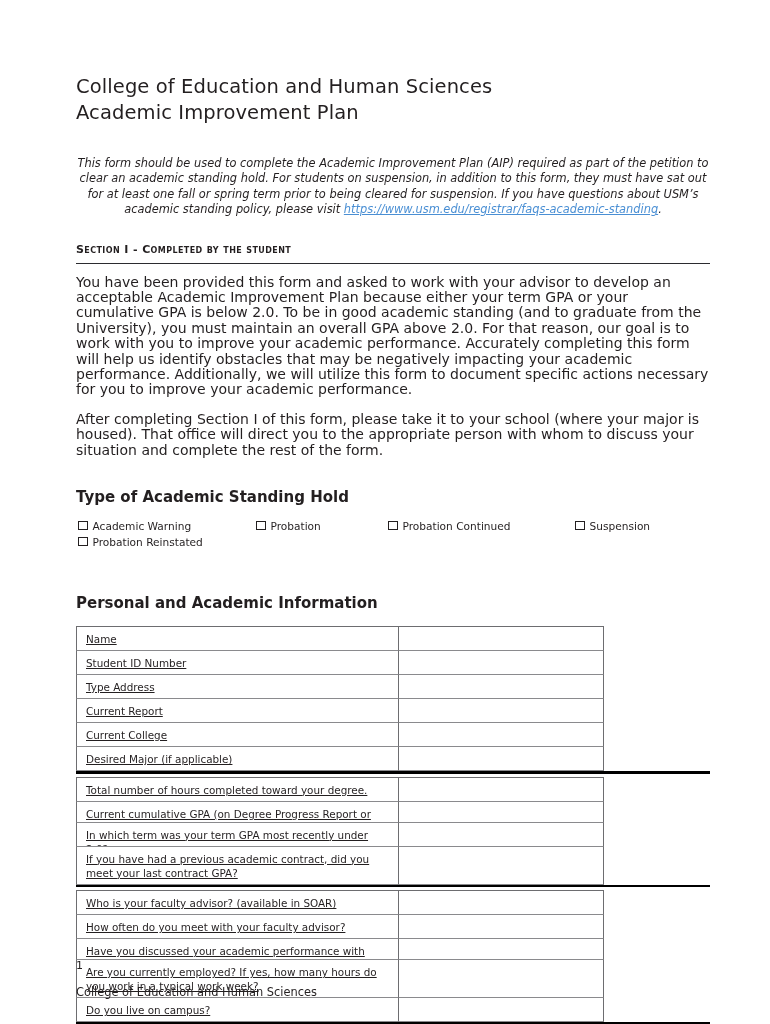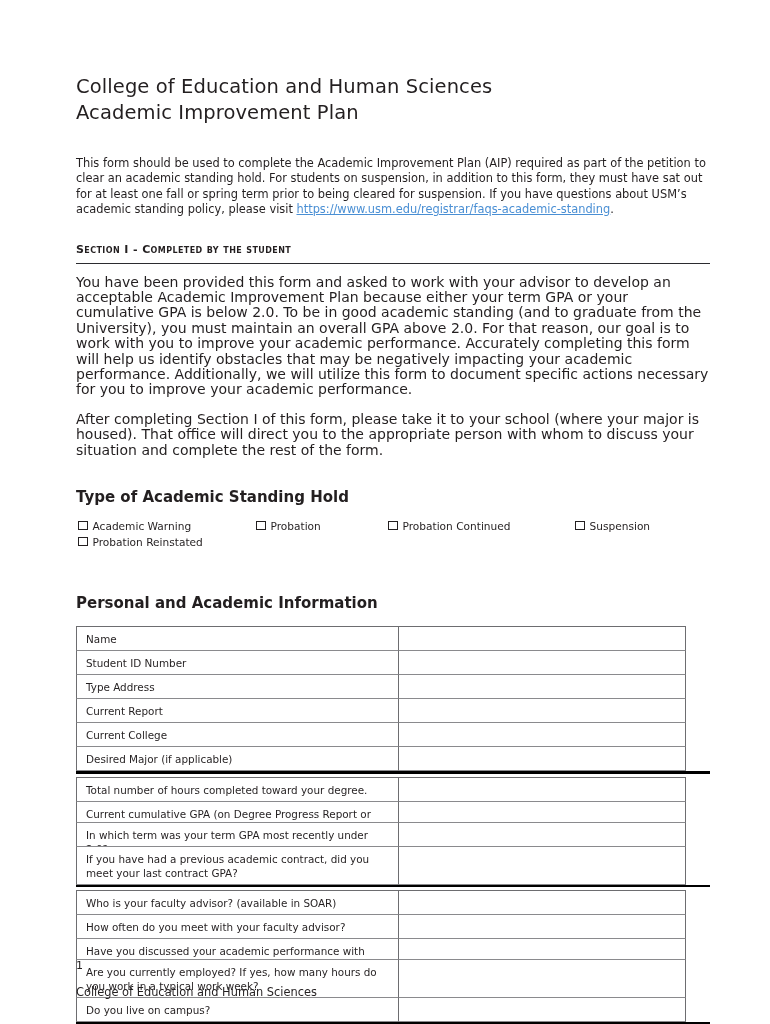--- a/index.html
+++ b/index.html
@@ -49,21 +49,22 @@
     margin-top: 1px;
     white-space: nowrap;
   }
 
   
   .intro {
     margin-top: 30px;
     font-size: 11.4px;
     line-height: 15.4px;
     color: #231f20;
-    text-align: left;
+    text-align: center;
+    font-style: italic;
   }
   .intro a,
   .link {
     color: #4a8fd4;
     text-decoration: underline;
     word-break: break-all;
   }
 
   
   .section-head-wrap {
@@ -137,24 +138,25 @@
   }
 
   
   .ftable {
     margin-top: 13px;
     width: 634px;
     border-collapse: separate;
     border-spacing: 0;
   }
   .grp {
-    width: 610px;
+    width: 528px;
     border-collapse: separate;
     border-spacing: 0;
     table-layout: fixed;
+    text-decoration: underline;
   }
   .grp td {
     padding: 0;
     vertical-align: top;
   }
   .cell-label {
     width: 321px;
     border-left: 1.3px solid #6d6d70;
     border-right: 1.3px solid #6d6d70;
     border-bottom: 1.2px solid #8a8a8d;

